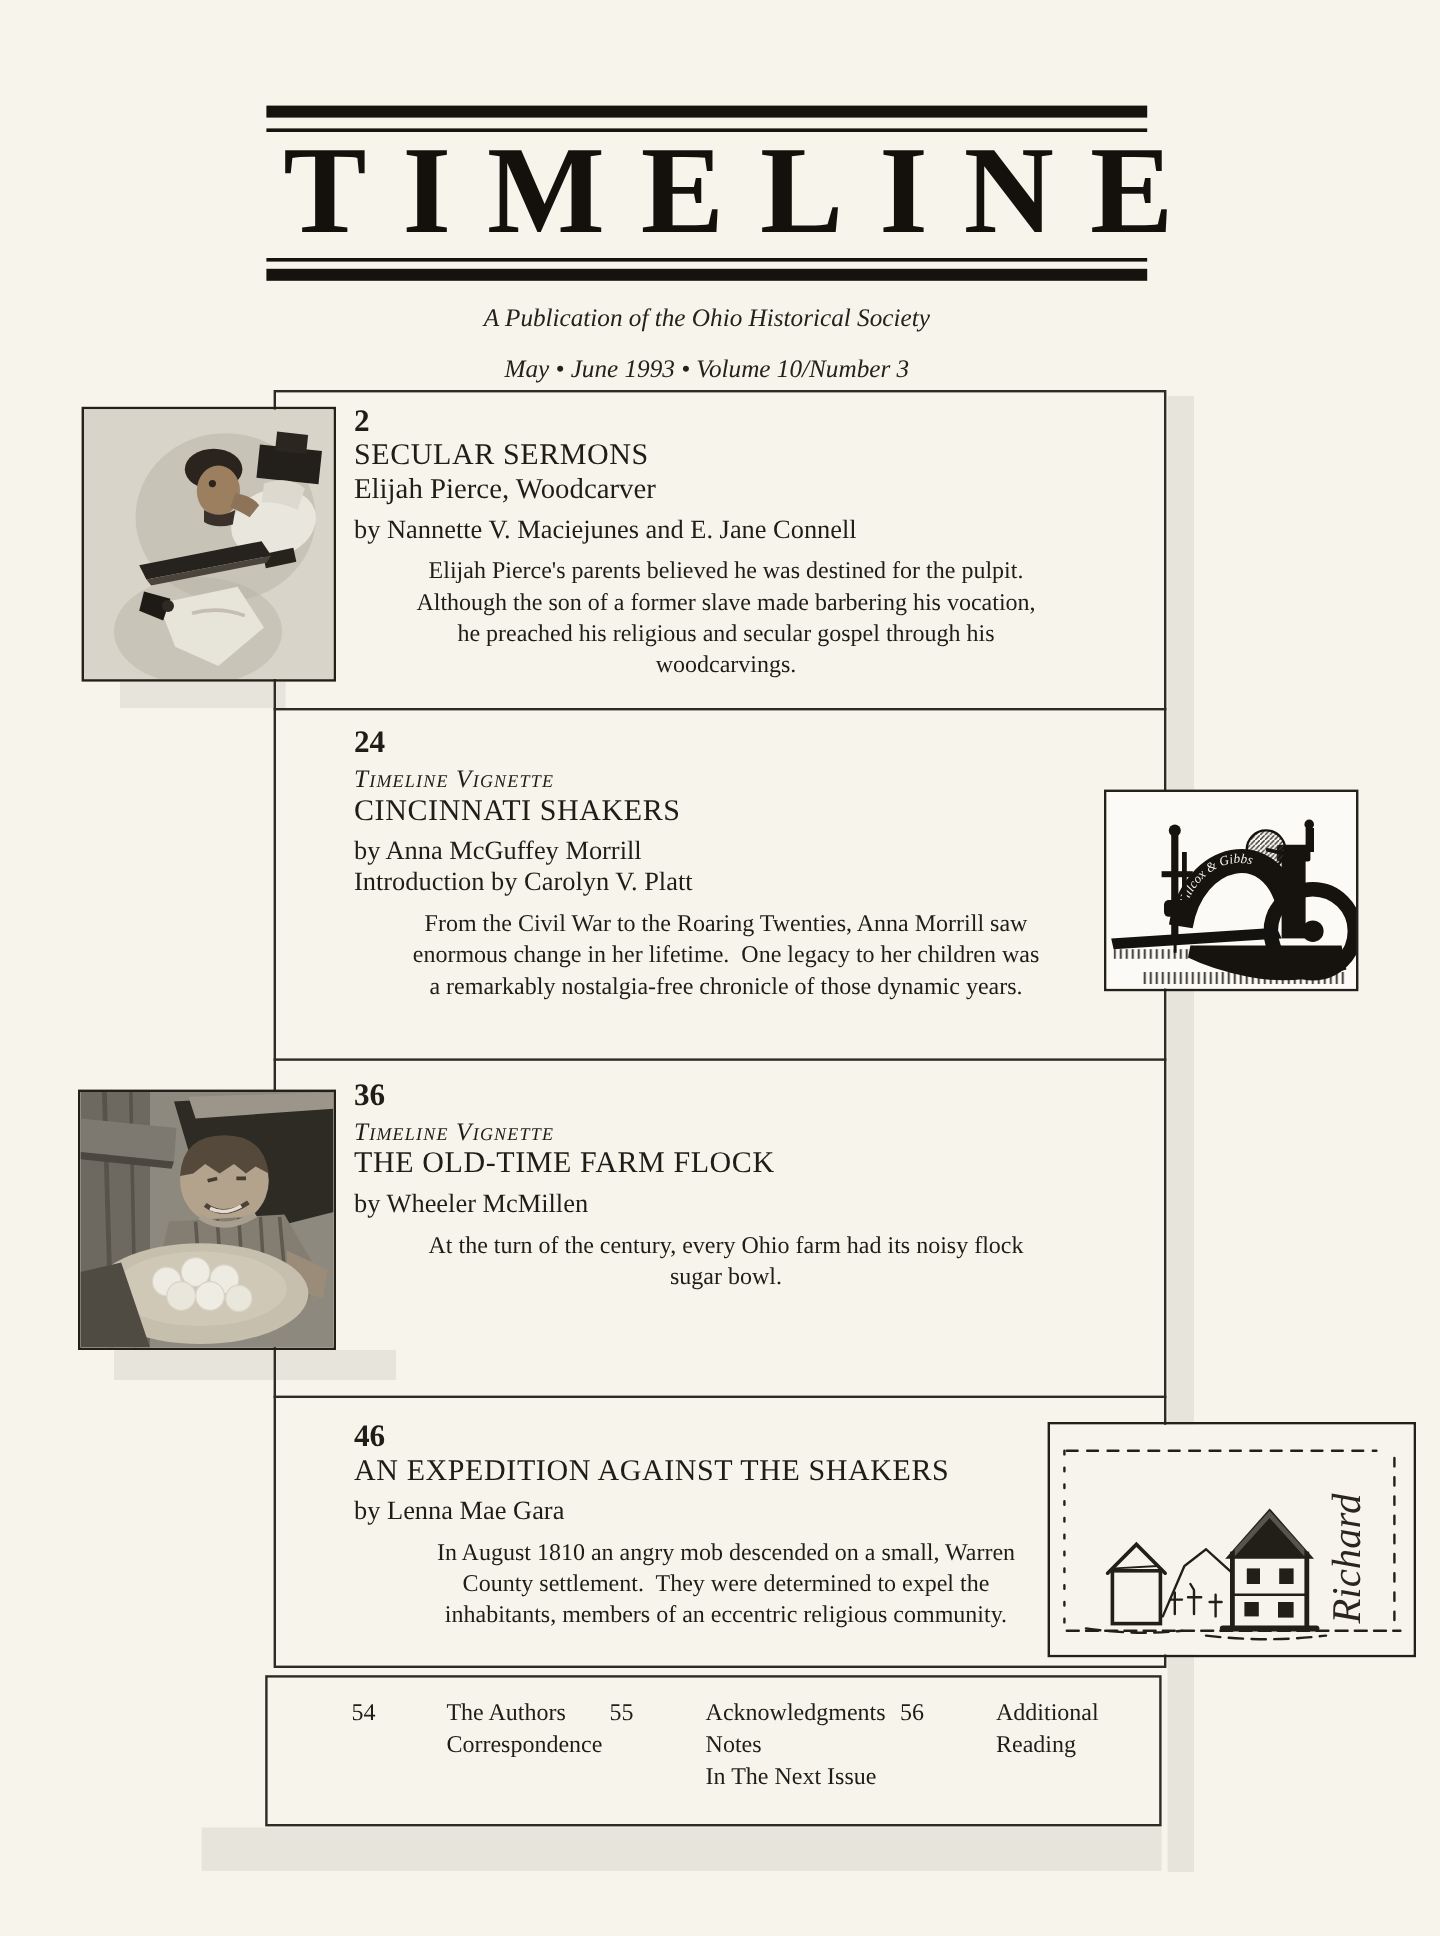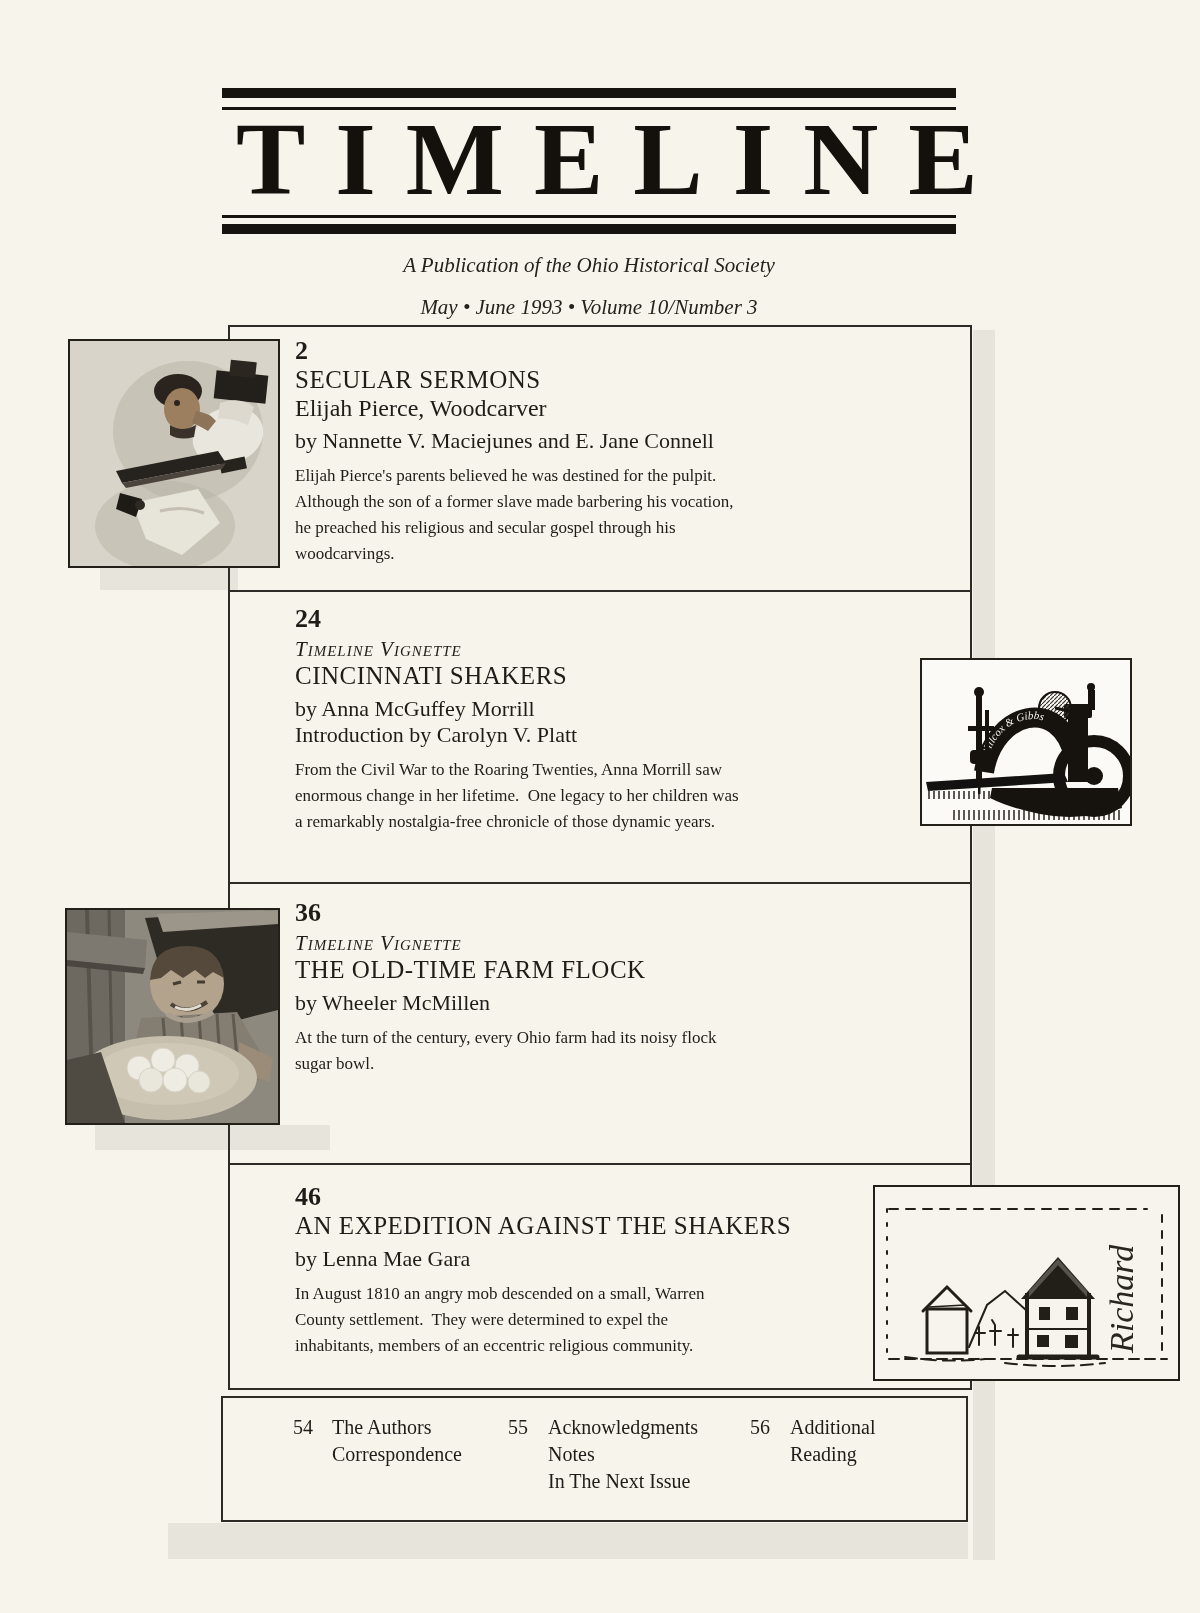--- a/index.html
+++ b/index.html
@@ -34,26 +34,26 @@
   
   .shadow{position:absolute;background:#e7e4dc;}
   
   .entry{position:absolute;left:295px;width:620px;}
   .e-num{font-size:26px;font-weight:700;line-height:30px;}
   .e-kicker{font-size:21px;line-height:26px;font-variant:small-caps;letter-spacing:1px;margin-top:2px;font-style:italic;}
   .e-title{font-size:25px;line-height:28px;letter-spacing:0.5px;}
   .e-sub{font-size:24px;line-height:28px;}
   .e-by{font-size:22px;line-height:26px;}
   .e-by.first{margin-top:6px;}
-  .e-desc{margin-top:9px;font-size:17px;line-height:26px;}
+  .e-desc{margin-top:9px;font-size:20px;line-height:26px;text-align:center;}
   .e-desc .line{white-space:pre;}
   
   .f-num{position:absolute;top:1414px;font-size:20px;line-height:27px;}
   .f-col{position:absolute;top:1414px;font-size:20px;line-height:27px;}
-  .f-col .line{white-space:pre;}
+  .f-col .line{white-space:pre;margin-left:40px;}
   
   .img-box{position:absolute;border:2px solid #222019;box-sizing:border-box;overflow:hidden;}
   .img-box svg{display:block;}
 </style>
 </head>
 <body>
 
 <div class="mast-wrap">
   <div class="rule-thick" style="top:88px"></div>
   <div class="rule-thin" style="top:107px"></div>

